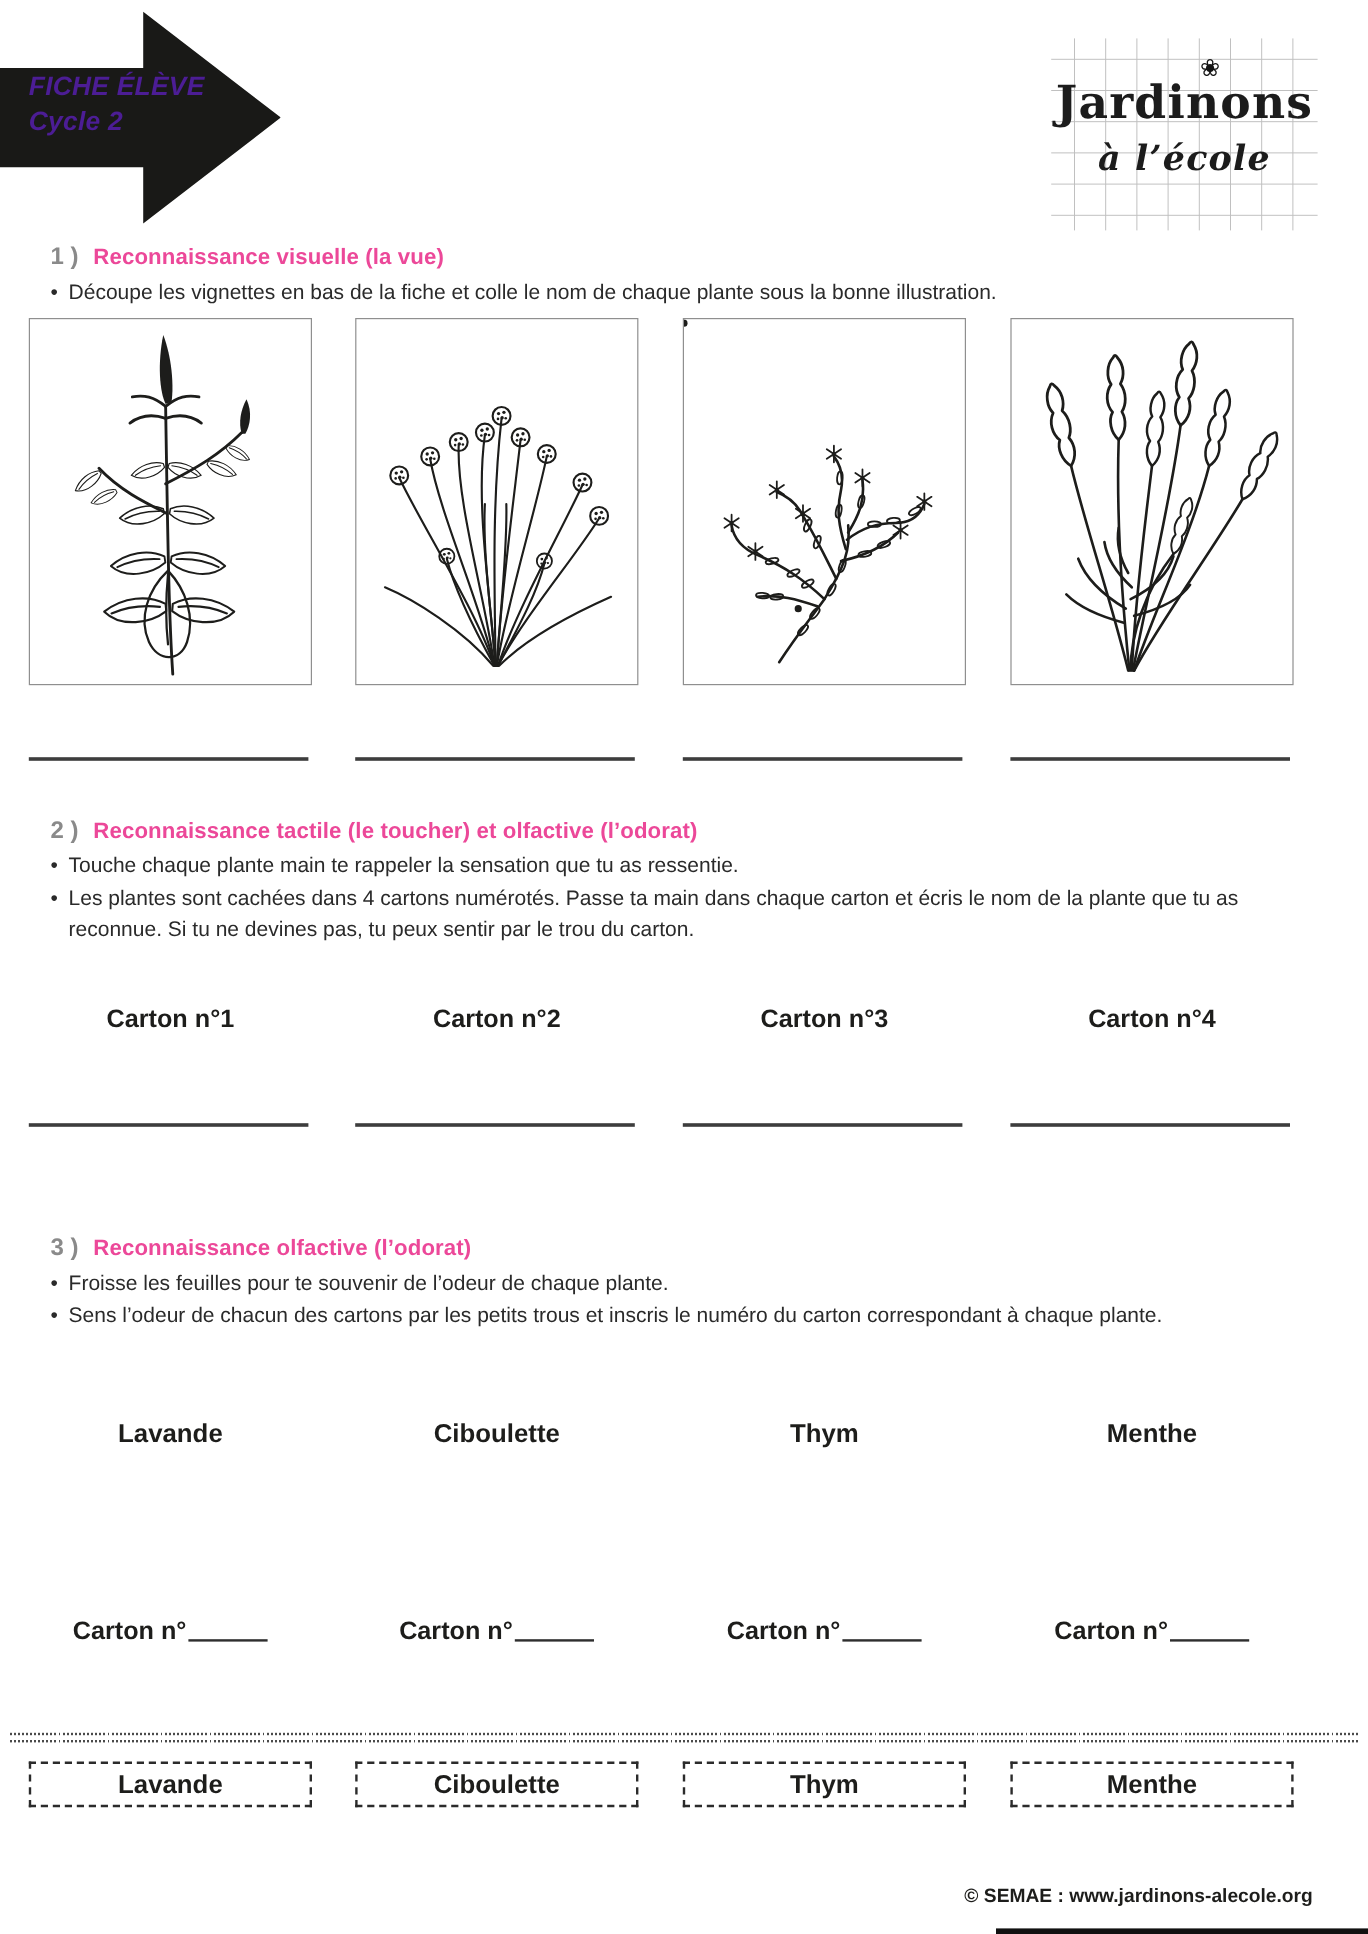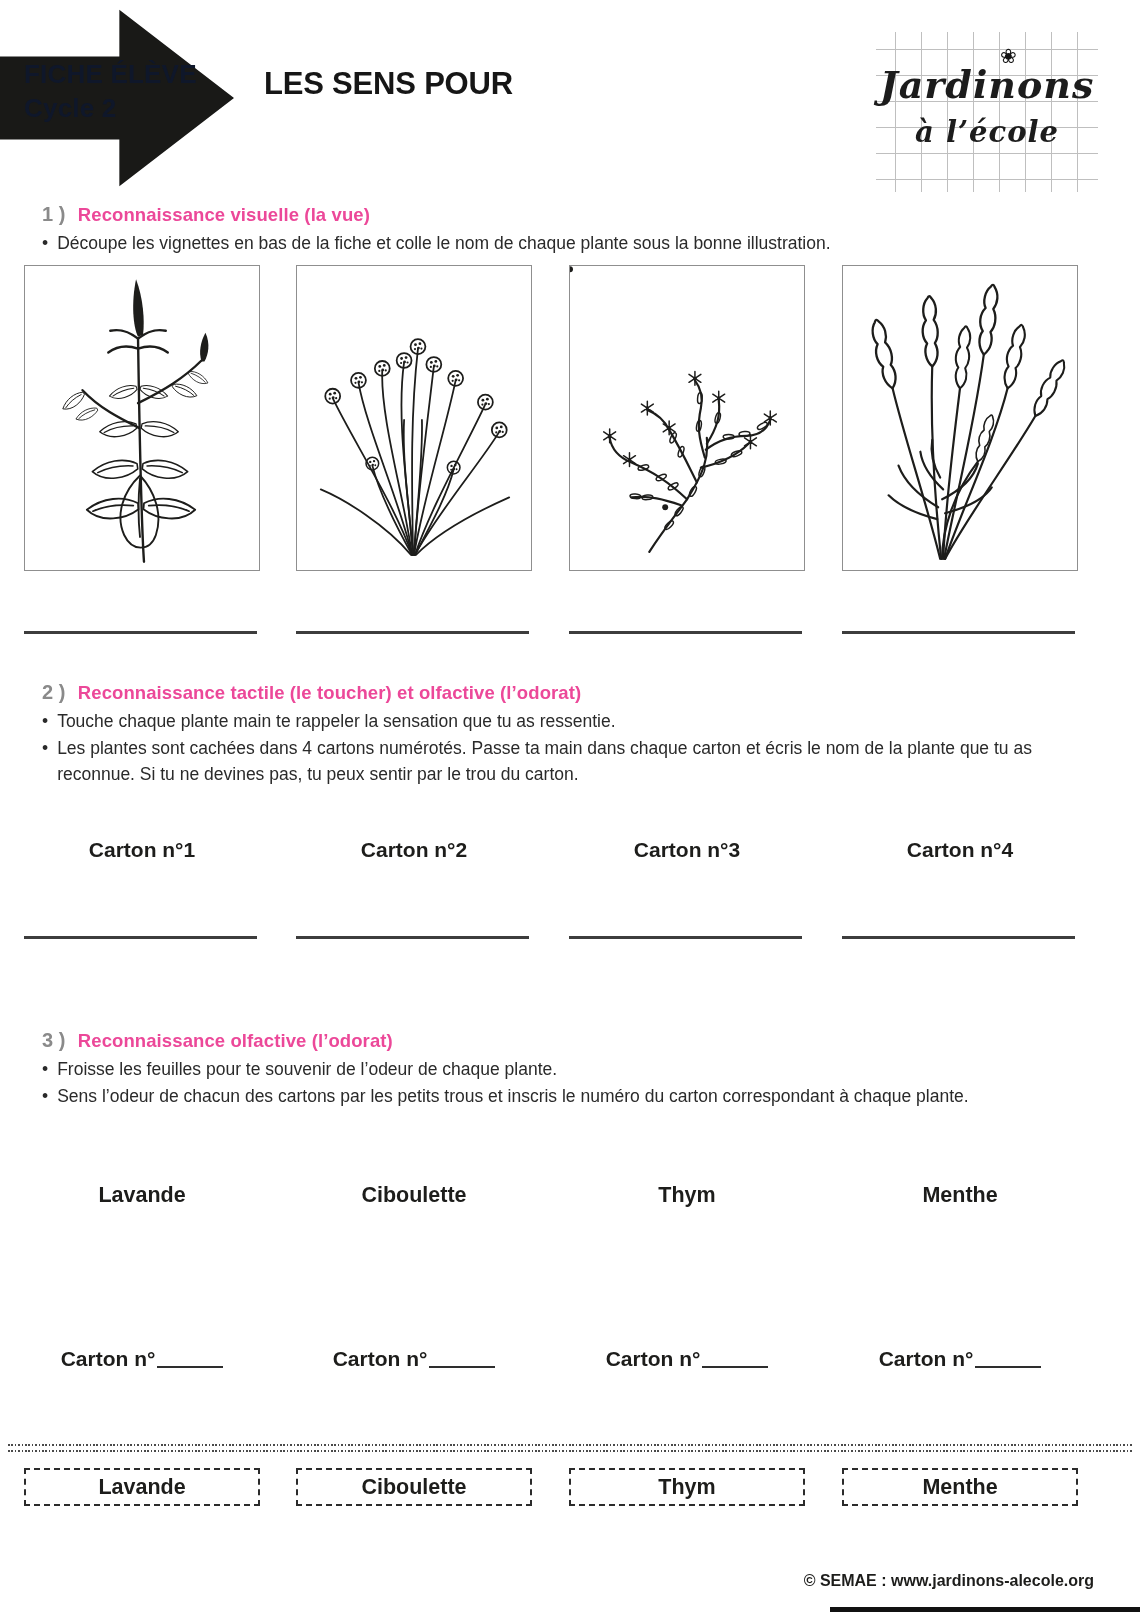--- a/index.html
+++ b/index.html
@@ -3,29 +3,29 @@
 <meta charset="utf-8">
 <style>
   html,body{margin:0;padding:0;background:#e8e8e8;}
   .page{position:relative;width:1140px;height:1612px;background:#ffffff;
         font-family:"Liberation Sans",sans-serif;color:#1d1d1b;overflow:hidden;margin:0 auto;}
 
   
   .arrow{position:absolute;left:0;top:8px;width:234px;height:180px;background:#191917;
          -webkit-clip-path:polygon(0 27%,51% 27%,51% 1%,100% 50%,51% 99%,51% 73%,0 73%);
          clip-path:polygon(0 27%,51% 27%,51% 1%,100% 50%,51% 99%,51% 73%,0 73%);}
-  .arrow-text{position:absolute;left:24px;top:58px;color:#0f172a;font-weight:bold;
-              font-size:26px;line-height:1.3;letter-spacing:.2px;}
+  .arrow-text{position:absolute;left:24px;top:58px;color:#4c1d95;font-weight:bold;
+              font-size:22px;line-height:1.3;letter-spacing:.2px;font-style:italic;}
   .title{position:absolute;left:264px;top:64px;margin:0;font-size:31px;font-weight:bold;
          line-height:1.32;letter-spacing:-.2px;color:#161616;}
   .logo{position:absolute;left:876px;top:32px;width:222px;height:160px;text-align:center;
         background-image:linear-gradient(to right,#bfbfbf 1px,transparent 1px),
                          linear-gradient(to bottom,#bfbfbf 1px,transparent 1px);
         background-size:26px 26px;background-position:-7px -9px;}
-  .logo-l1{margin-top:34px;font-family:"DejaVu Serif",serif;font-style:italic;font-weight:bold;
+  .logo-l1{margin-top:34px;font-family:"DejaVu Serif",serif;font-weight:bold;
            font-size:38px;line-height:1;color:#1c1c1c;letter-spacing:1px;}
   .logo-l2{margin-top:14px;font-family:"DejaVu Serif",serif;font-style:italic;font-weight:bold;
            font-size:29px;line-height:1;color:#1c1c1c;letter-spacing:1px;}
   .logo-flower{position:absolute;top:12px;left:124px;font-size:20px;color:#141414;
                font-family:"DejaVu Sans",sans-serif;}
 
   
   .section{position:absolute;left:42px;width:1040px;}
   .s1{top:203px;}  .s2{top:681px;}  .s3{top:1029px;}
   .sec-head{margin-bottom:5px;}
@@ -74,21 +74,21 @@
 
 <div class="page">
 
   <div class="arrow"></div>
   <div class="arrow-text">
     <div>FICHE ÉLÈVE</div>
     <div>Cycle 2</div>
   </div>
 
   <h1 class="title">
-    <span>LES SENS POUR</span><br>
+    <br>
   </h1>
 
   <div class="logo">
     <span class="logo-flower">❀</span>
     <div class="logo-l1">Jardinons</div>
     <div class="logo-l2">à l’école</div>
   </div>
 
   <div class="section s1">
     <div class="sec-head">

